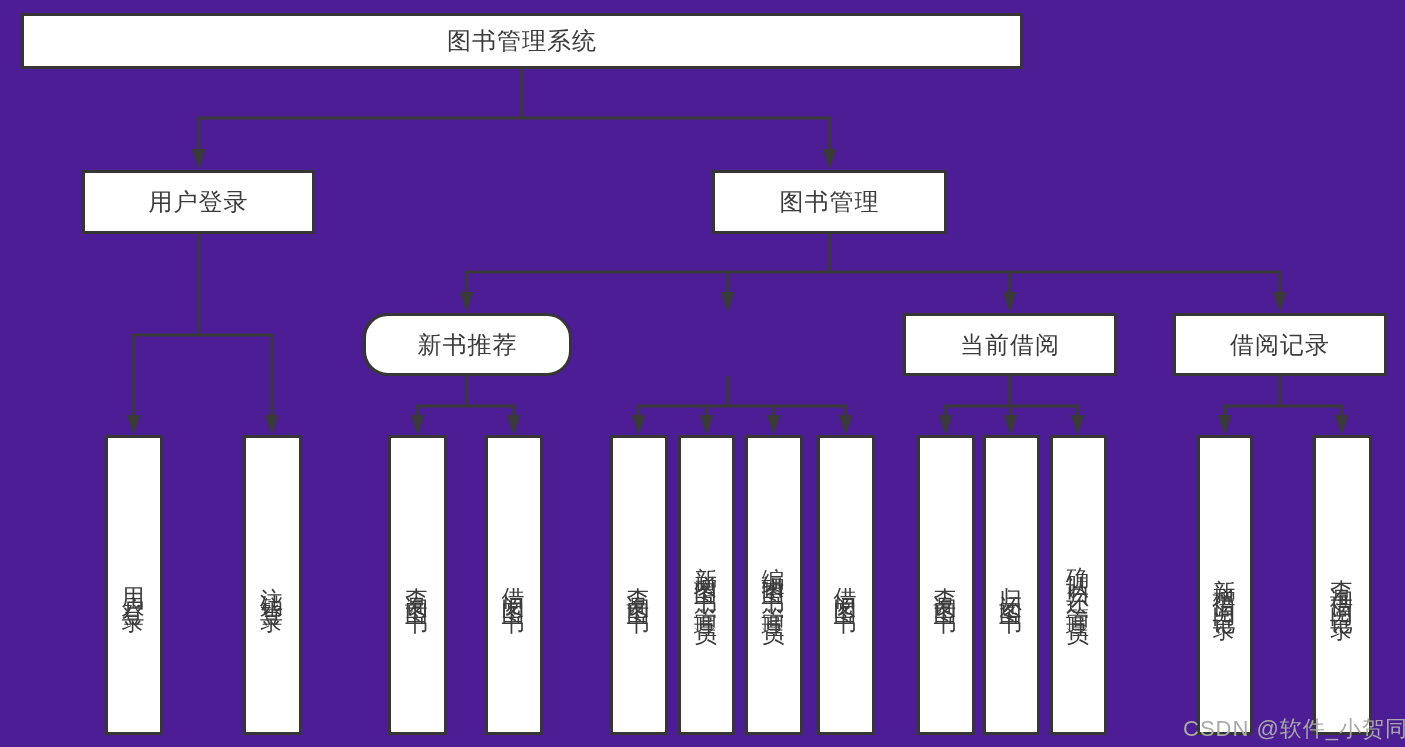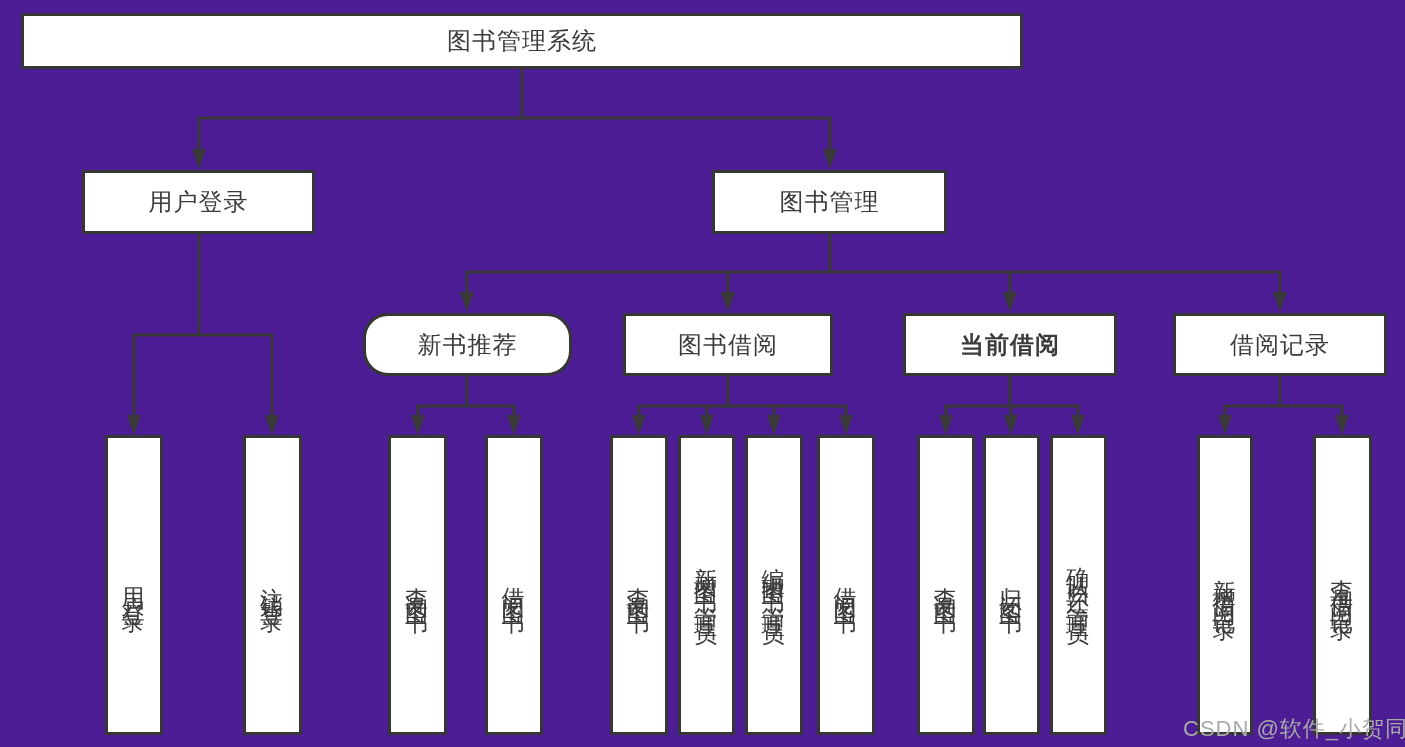--- a/index.html
+++ b/index.html
@@ -129,22 +129,21 @@
       <polygon points="1335,415 1349,415 1342,435"></polygon>
     </g>
   </svg>
 
   <div class="node" style="left:21px; top:13px; width:1002px; height:56px;">图书管理系统</div>
 
   <div class="node" style="left:82px; top:170px; width:233px; height:64px;">用户登录</div>
   <div class="node" style="left:712px; top:170px; width:235px; height:64px;">图书管理</div>
 
   <div class="node" style="left:363px; top:313px; width:209px; height:63px;border-radius:25px;">新书推荐</div>
-  <div class="node" style="left:623px; top:313px; width:210px; height:63px;">图书借阅</div>
-  <div class="node" style="left:903px; top:313px; width:214px; height:63px;font-weight:bold;">当前借阅</div>
+  <div class="node" style="left:903px; top:313px; width:214px; height:63px;">当前借阅</div>
   <div class="node" style="left:1173px; top:313px; width:214px; height:63px;">借阅记录</div>
 
   <div class="node leaf" style="left:105px; top:435px; width:58px; height:300px;">
     <span class="vtext">用户登录</span>
   </div>
   <div class="node leaf" style="left:243px; top:435px; width:59px; height:300px;">
     <span class="vtext">注销登录</span>
   </div>
   <div class="node leaf" style="left:388px; top:435px; width:59px; height:300px;">
     <span class="vtext">查询图书</span>

